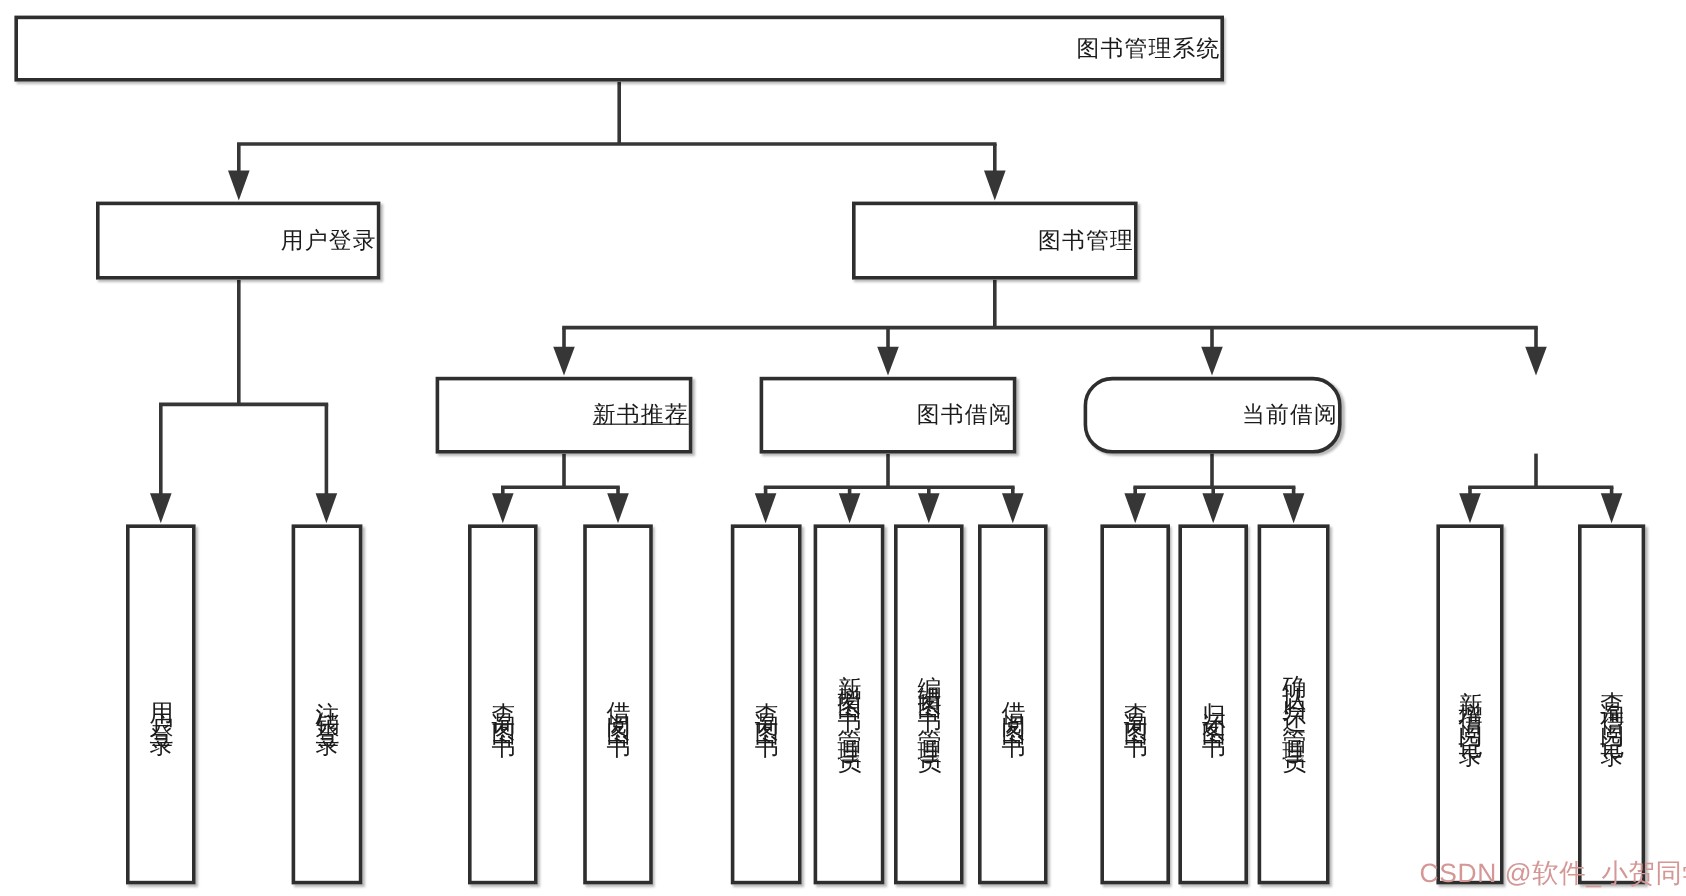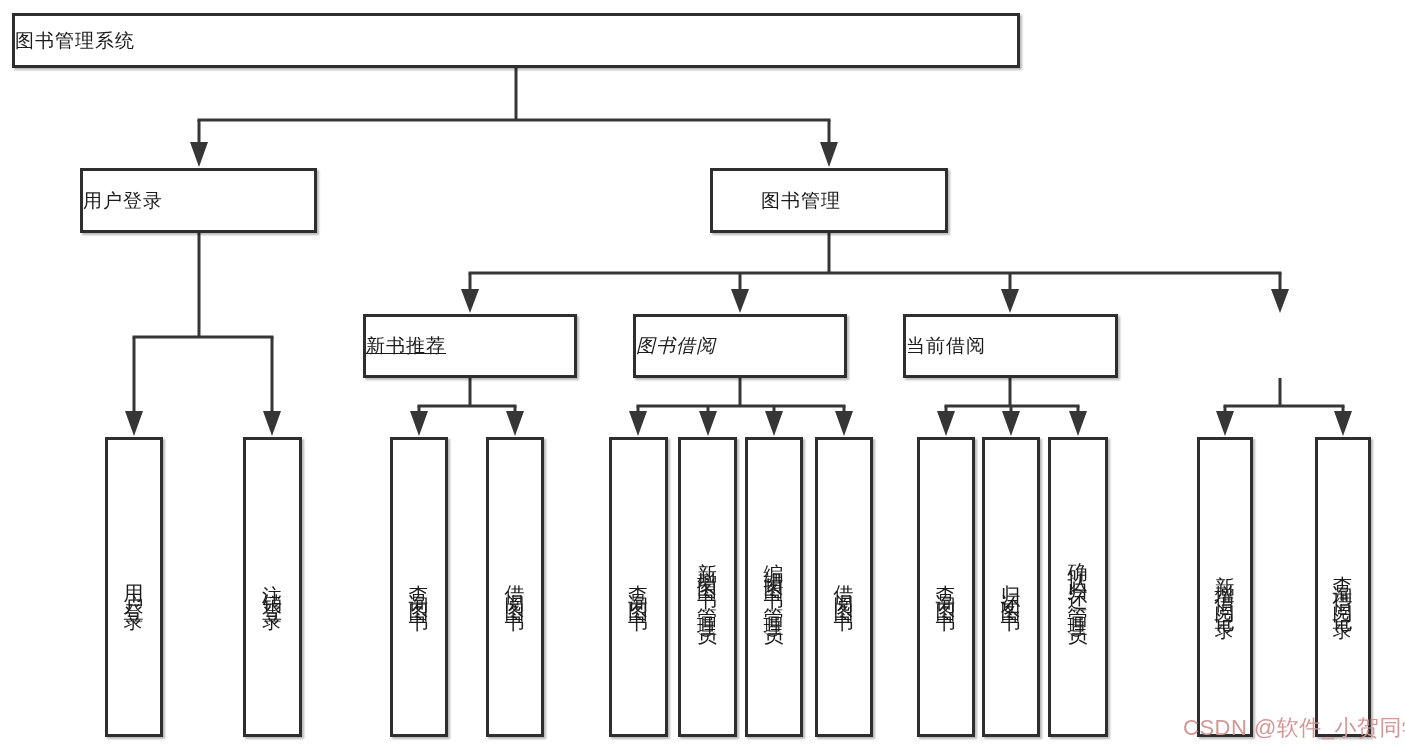--- a/index.html
+++ b/index.html
@@ -9,21 +9,21 @@
     background:#ffffff;
     font-family:"Liberation Sans","DejaVu Sans",sans-serif;
     overflow:hidden;
   }
   .connectors{position:absolute;left:0;top:0;z-index:1;}
   .hbox{
     position:absolute;z-index:2;
     box-sizing:border-box;
     border:3px solid #2e2e2e;
     background:#ffffff;
-    display:flex;align-items:center;justify-content:flex-start;
+    display:flex;align-items:center;justify-content:flex-end;
     font-size:19px;color:#1b1b1b;
     letter-spacing:1px;
     box-shadow:2px 2px 2px rgba(0,0,0,0.28);
   }
   .vbox{
     position:absolute;z-index:2;
     box-sizing:border-box;
     border:3px solid #2e2e2e;
     background:#ffffff;
     display:flex;align-items:center;justify-content:center;
@@ -124,24 +124,24 @@
   <div class="hbox" style="left:80px;top:168px;width:237px;height:65px;">
     <span>用户登录</span>
   </div>
   <div class="hbox" style="left:710px;top:168px;width:238px;height:65px;padding-left:48px;">
     <span>图书管理</span>
   </div>
 
   <div class="hbox" style="left:363px;top:314px;width:214px;height:64px;text-decoration:underline;">
     <span>新书推荐</span>
   </div>
-  <div class="hbox" style="left:633px;top:314px;width:214px;height:64px;font-style:italic;">
+  <div class="hbox" style="left:633px;top:314px;width:214px;height:64px;">
     <span>图书借阅</span>
   </div>
-  <div class="hbox" style="left:903px;top:314px;width:215px;height:64px;">
+  <div class="hbox" style="left:903px;top:314px;width:215px;height:64px;border-radius:24px;">
     <span>当前借阅</span>
   </div>
 
   <div class="vbox" style="left:105px;top:437px;width:58px;height:300px;">
     <span>用户登录</span>
   </div>
   <div class="vbox" style="left:243px;top:437px;width:59px;height:300px;">
     <span>注销登录</span>
   </div>
 

